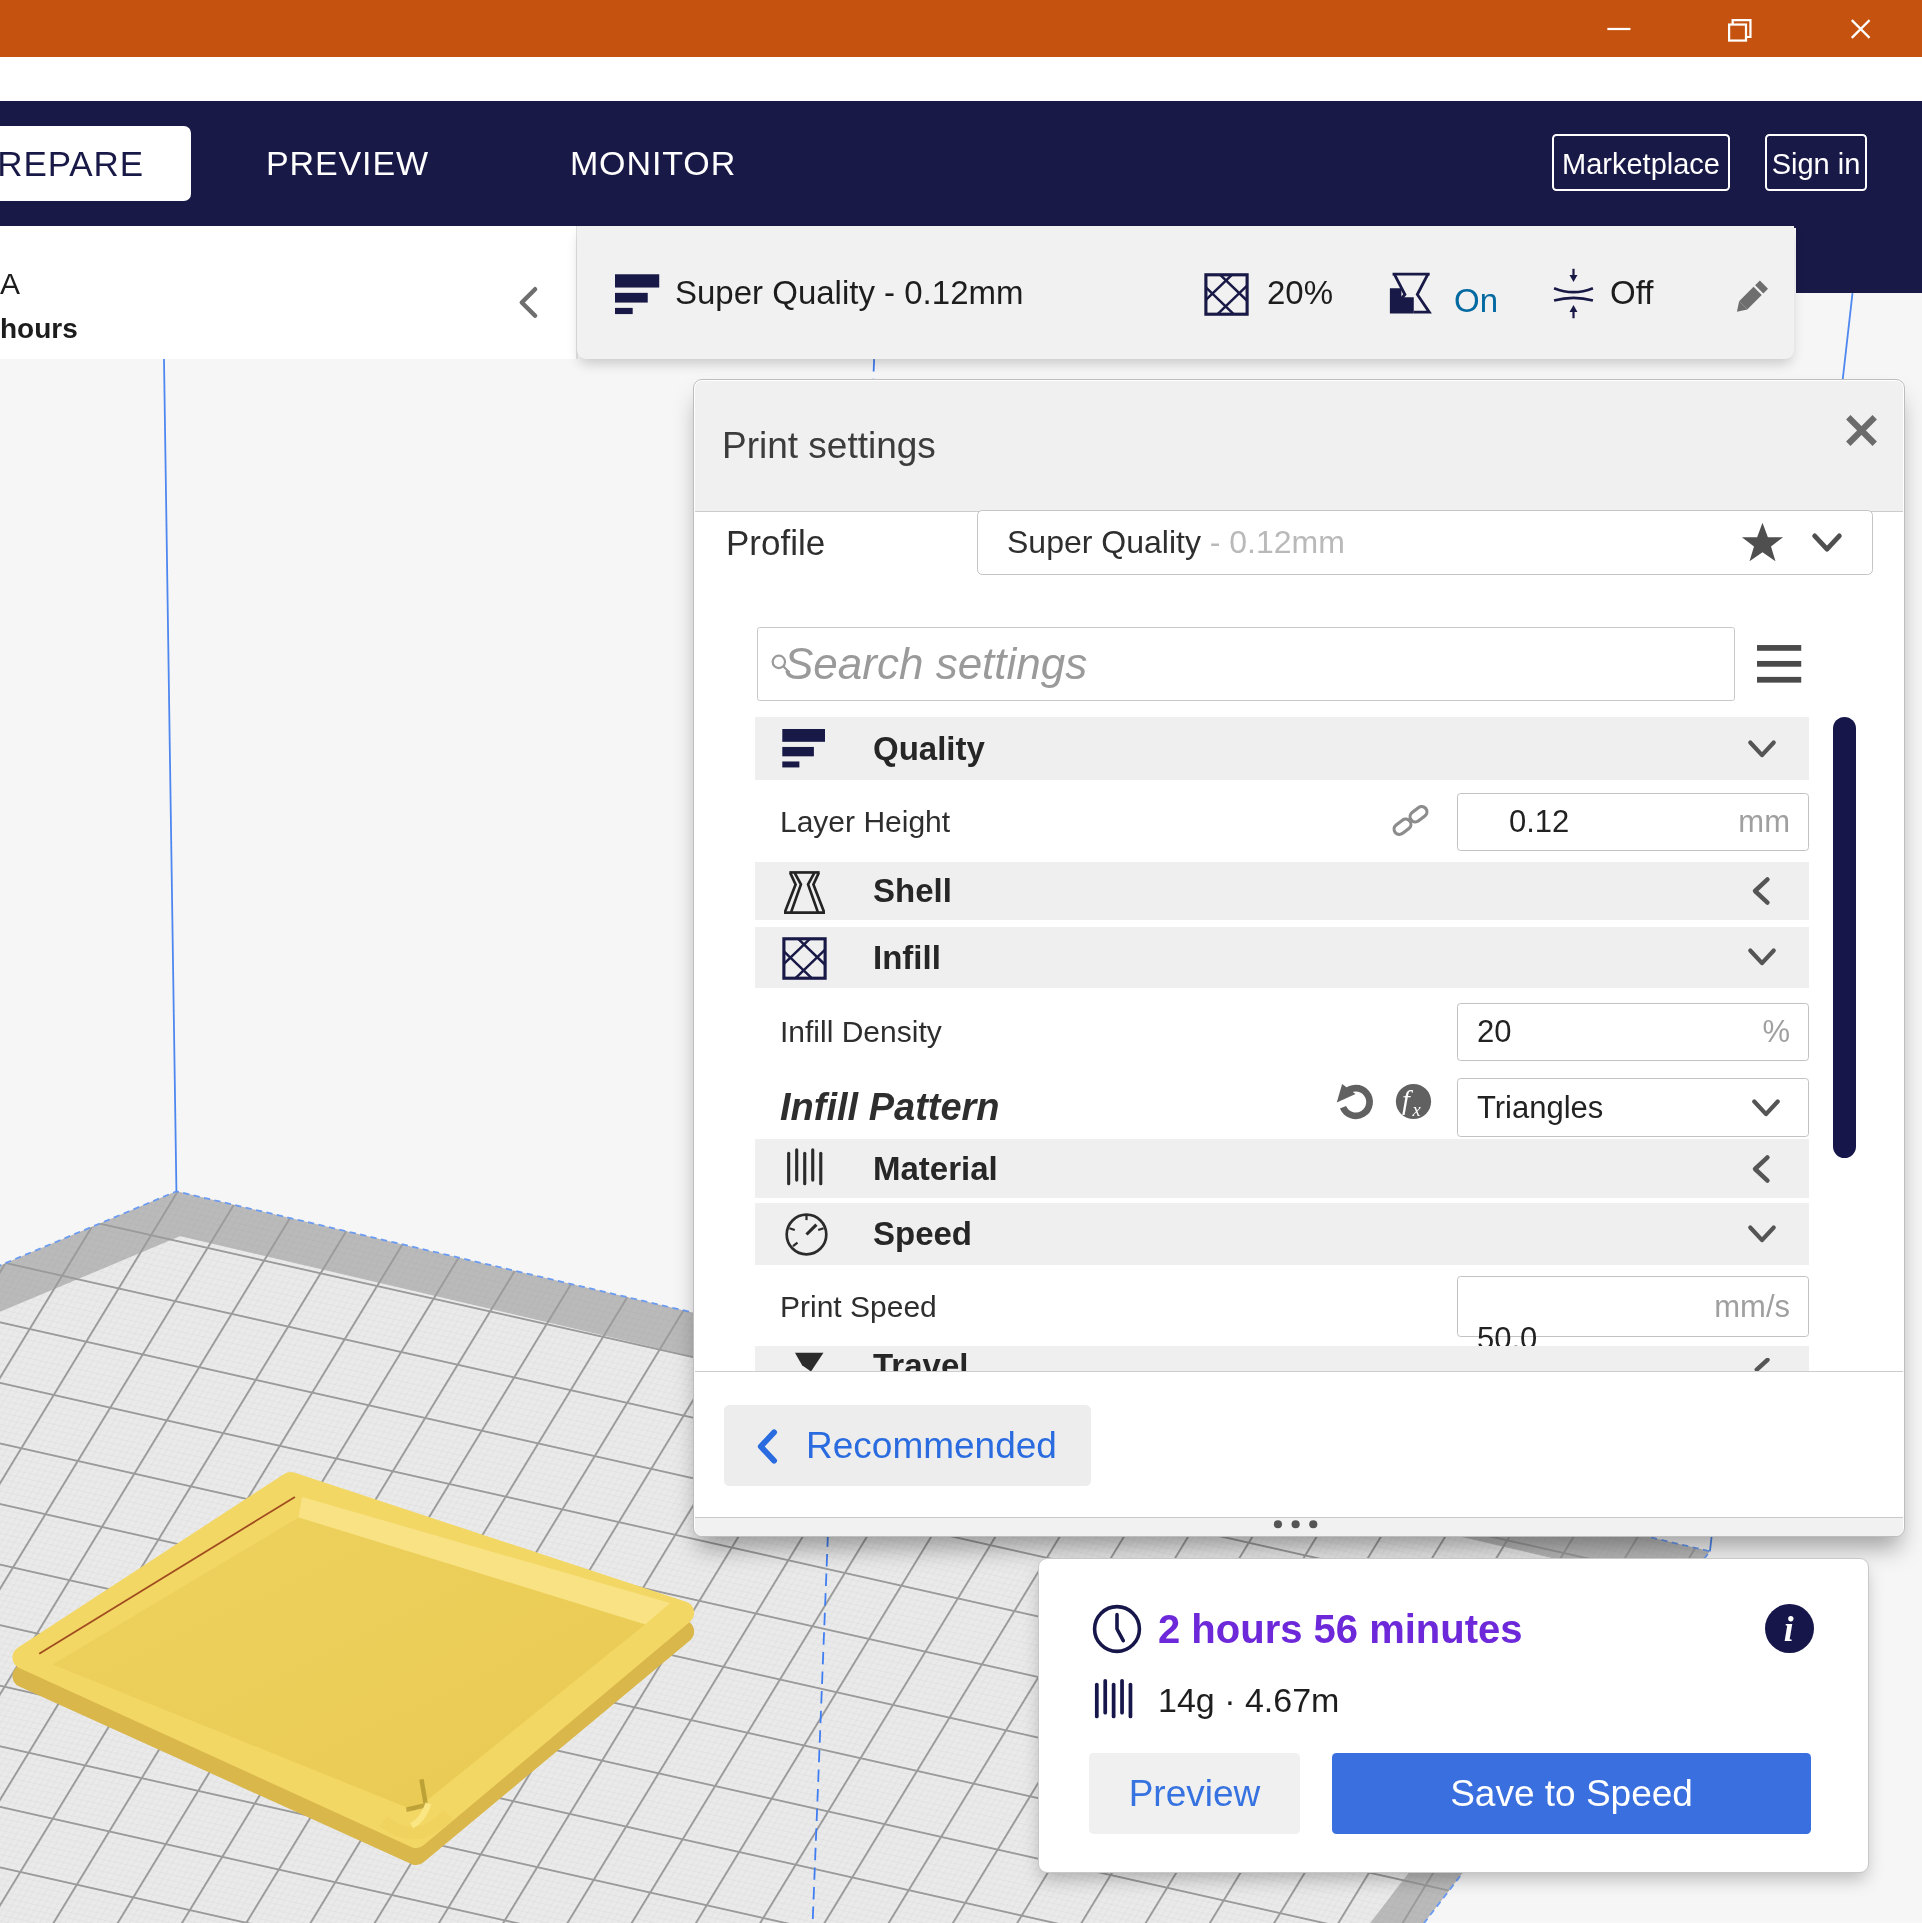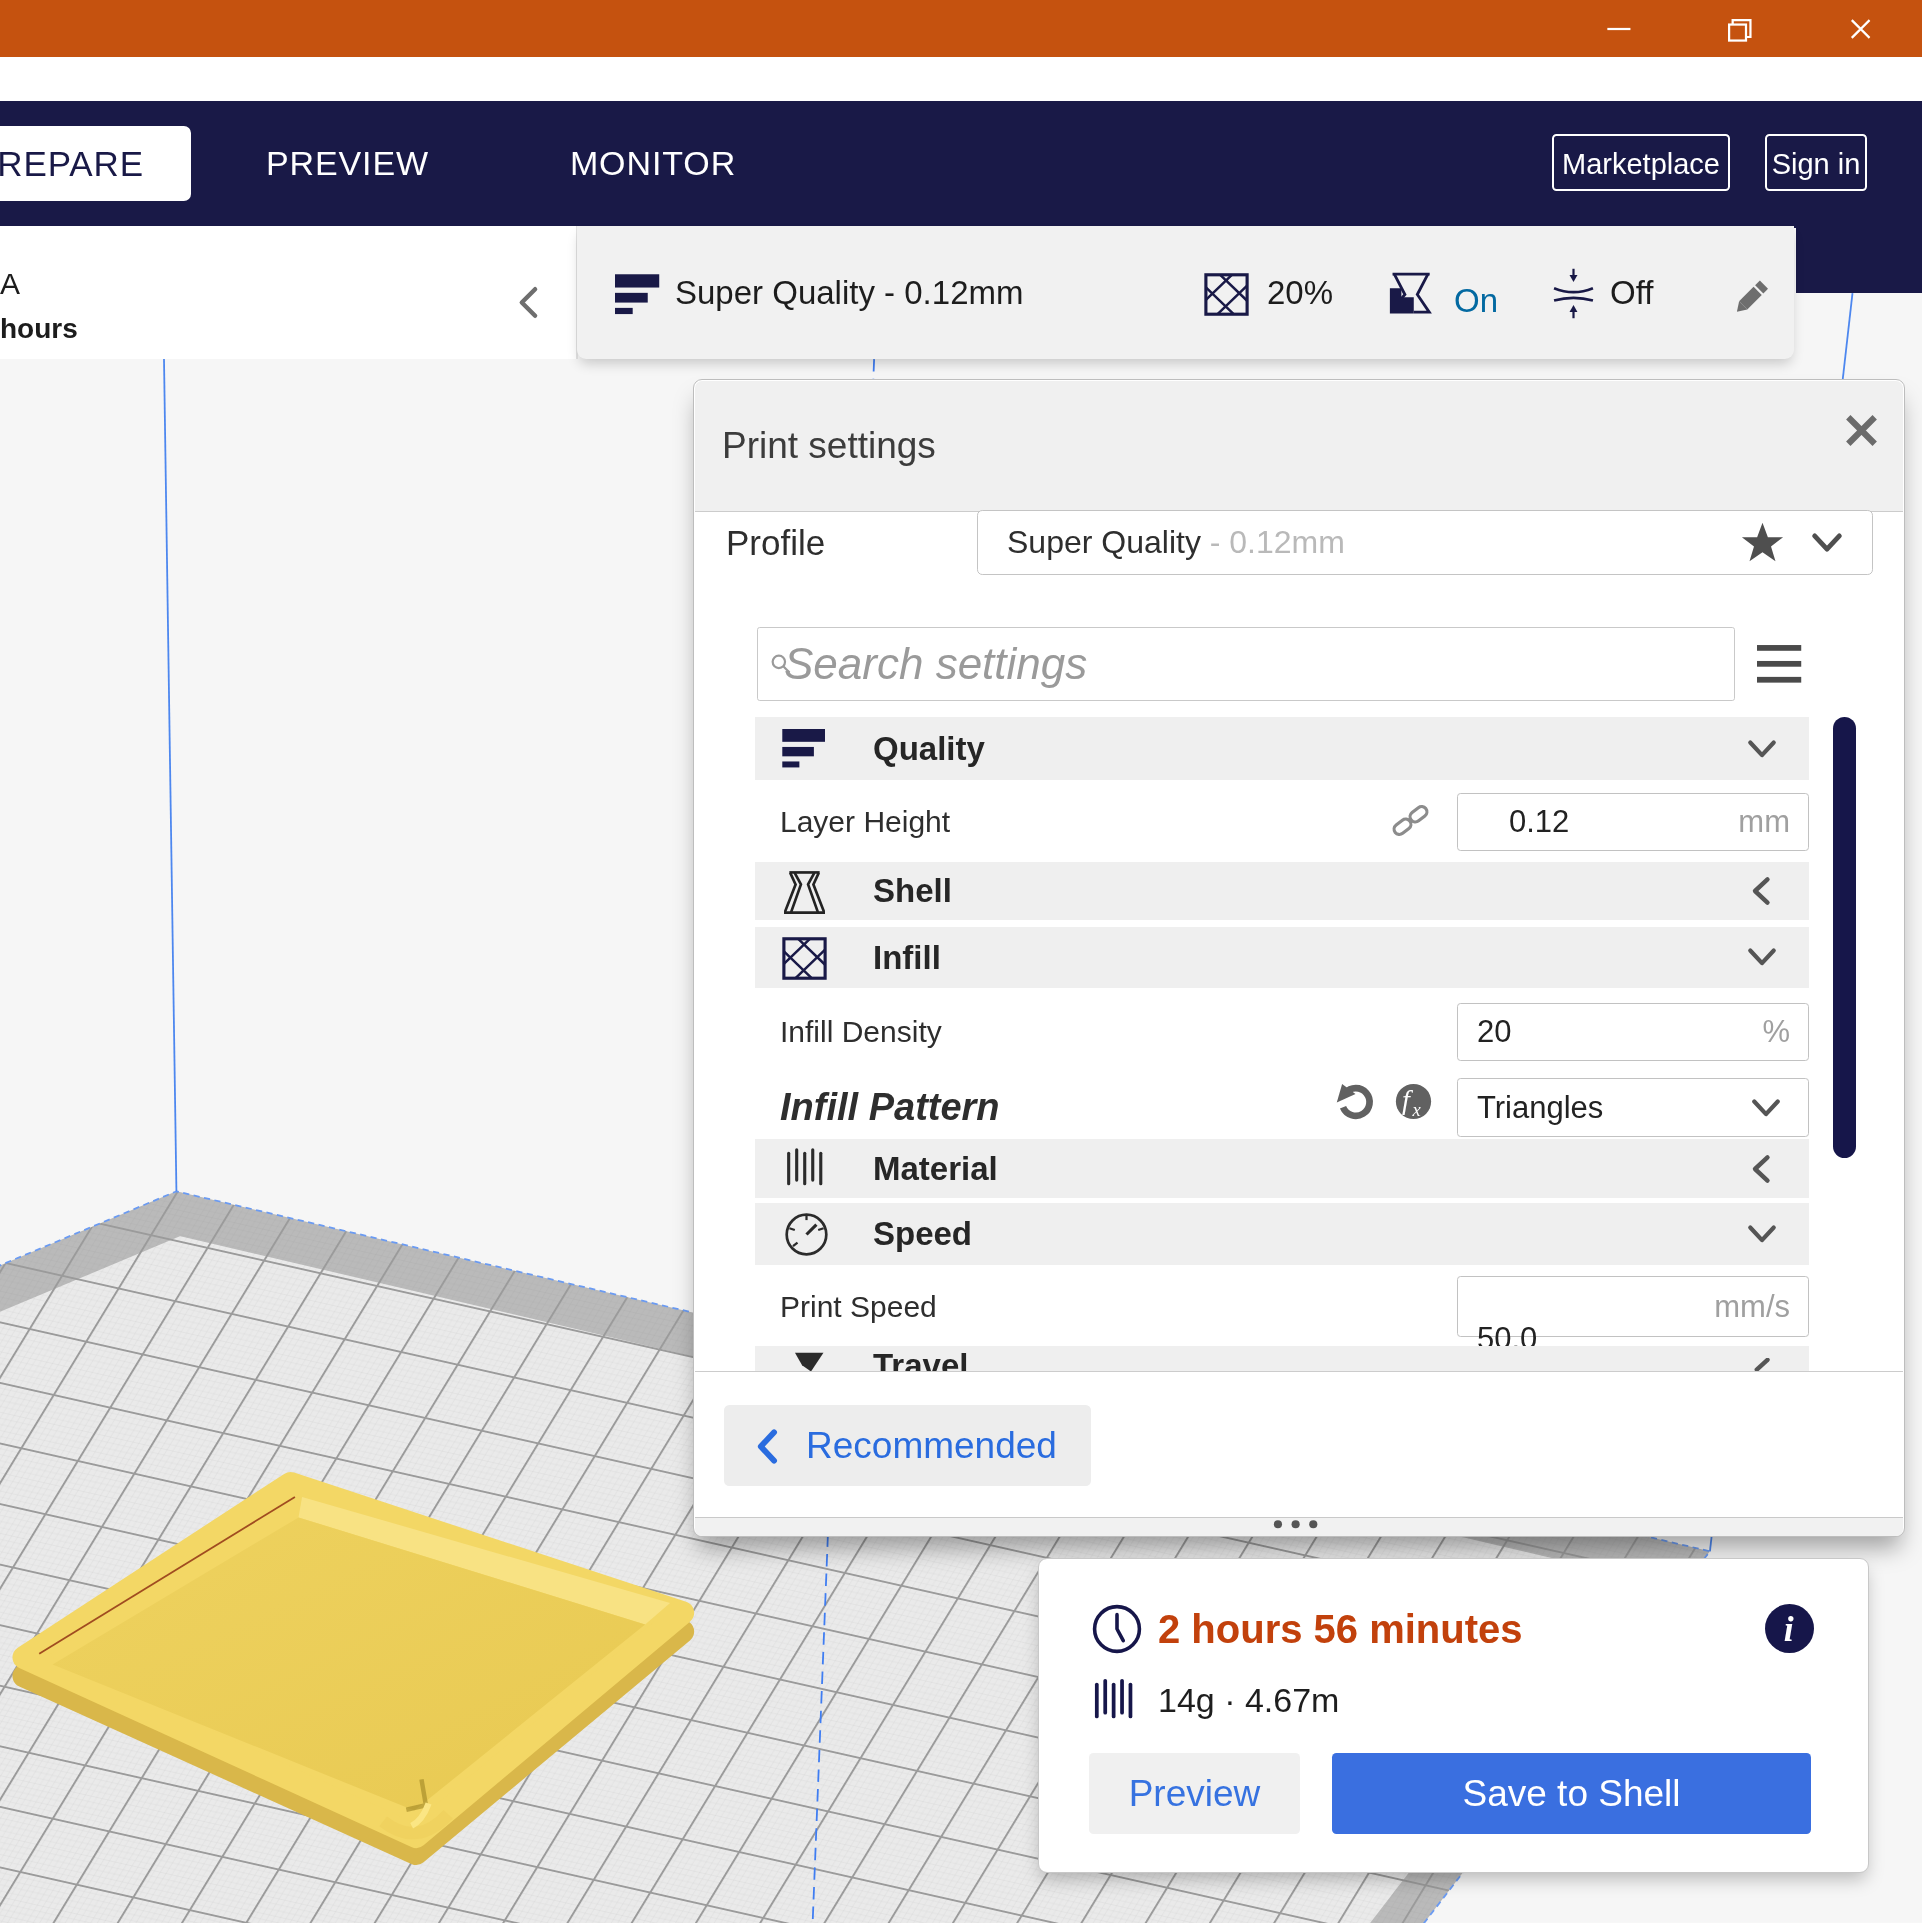--- a/index.html
+++ b/index.html
@@ -292,30 +292,30 @@
   <circle cx="9" cy="7" r="4.6" fill="#555"></circle>
   <circle cx="29" cy="7" r="4.6" fill="#555"></circle>
   <circle cx="49" cy="7" r="4.6" fill="#555"></circle>
 </svg>
 
 <div id="card" class="abs"></div>
 <svg class="abs" style="left:1091px;top:1603px;" width="52" height="52" viewBox="0 0 58 58">
   <circle cx="29" cy="29" r="25" fill="none" stroke="#16164a" stroke-width="4"></circle>
   <path d="M29 29 L29 13 M29 29 L36 42" fill="none" stroke="#16164a" stroke-width="4" stroke-linecap="round"></path>
 </svg>
-<div class="abs" style="left:1158px;top:1603px;height:52px;line-height:52px;font-size:40px;font-weight:bold;color:#c2410c;">2 hours 56 minutes</div>
+<div class="abs" style="left:1158px;top:1603px;height:52px;line-height:52px;font-size:40px;font-weight:bold;color:#6d28d9;">2 hours 56 minutes</div>
 <svg class="abs" style="left:1765px;top:1604px;" width="49" height="49" viewBox="0 0 55 55">
   <circle cx="27.5" cy="27.5" r="27.5" fill="#16164a"></circle>
   <text x="21" y="41" font-family="Liberation Serif, serif" font-style="italic" font-weight="bold" font-size="40" fill="#ffffff">i</text>
 </svg>
 <svg class="abs" style="left:1094px;top:1679px;" width="43" height="43" viewBox="0 0 46 46">
   <g stroke="#16164a" stroke-width="4" stroke-linecap="round">
     <line x1="3" y1="6" x2="3" y2="40"></line>
     <line x1="12" y1="2" x2="12" y2="36"></line>
     <line x1="21" y1="6" x2="21" y2="40"></line>
     <line x1="30" y1="2" x2="30" y2="36"></line>
     <line x1="39" y1="6" x2="39" y2="40"></line>
   </g>
 </svg>
 <div class="abs" style="left:1158px;top:1679px;height:43px;line-height:43px;font-size:34px;color:#1e1e1e;">14g · 4.67m</div>
 <div class="abs" style="left:1089px;top:1753px;width:211px;height:81px;background:#f0f0f0;border-radius:4.5px;font-size:37px;color:#3672e0;text-align:center;line-height:81px;">Preview</div>
-<div class="abs" style="left:1332px;top:1753px;width:479px;height:81px;background:#3a6fe0;border-radius:4.5px;font-size:37px;color:#ffffff;text-align:center;line-height:81px;">Save to Shell</div>
+<div class="abs" style="left:1332px;top:1753px;width:479px;height:81px;background:#3a6fe0;border-radius:4.5px;font-size:37px;color:#ffffff;text-align:center;line-height:81px;">Save to Speed</div>
 
 
 </body></html>

